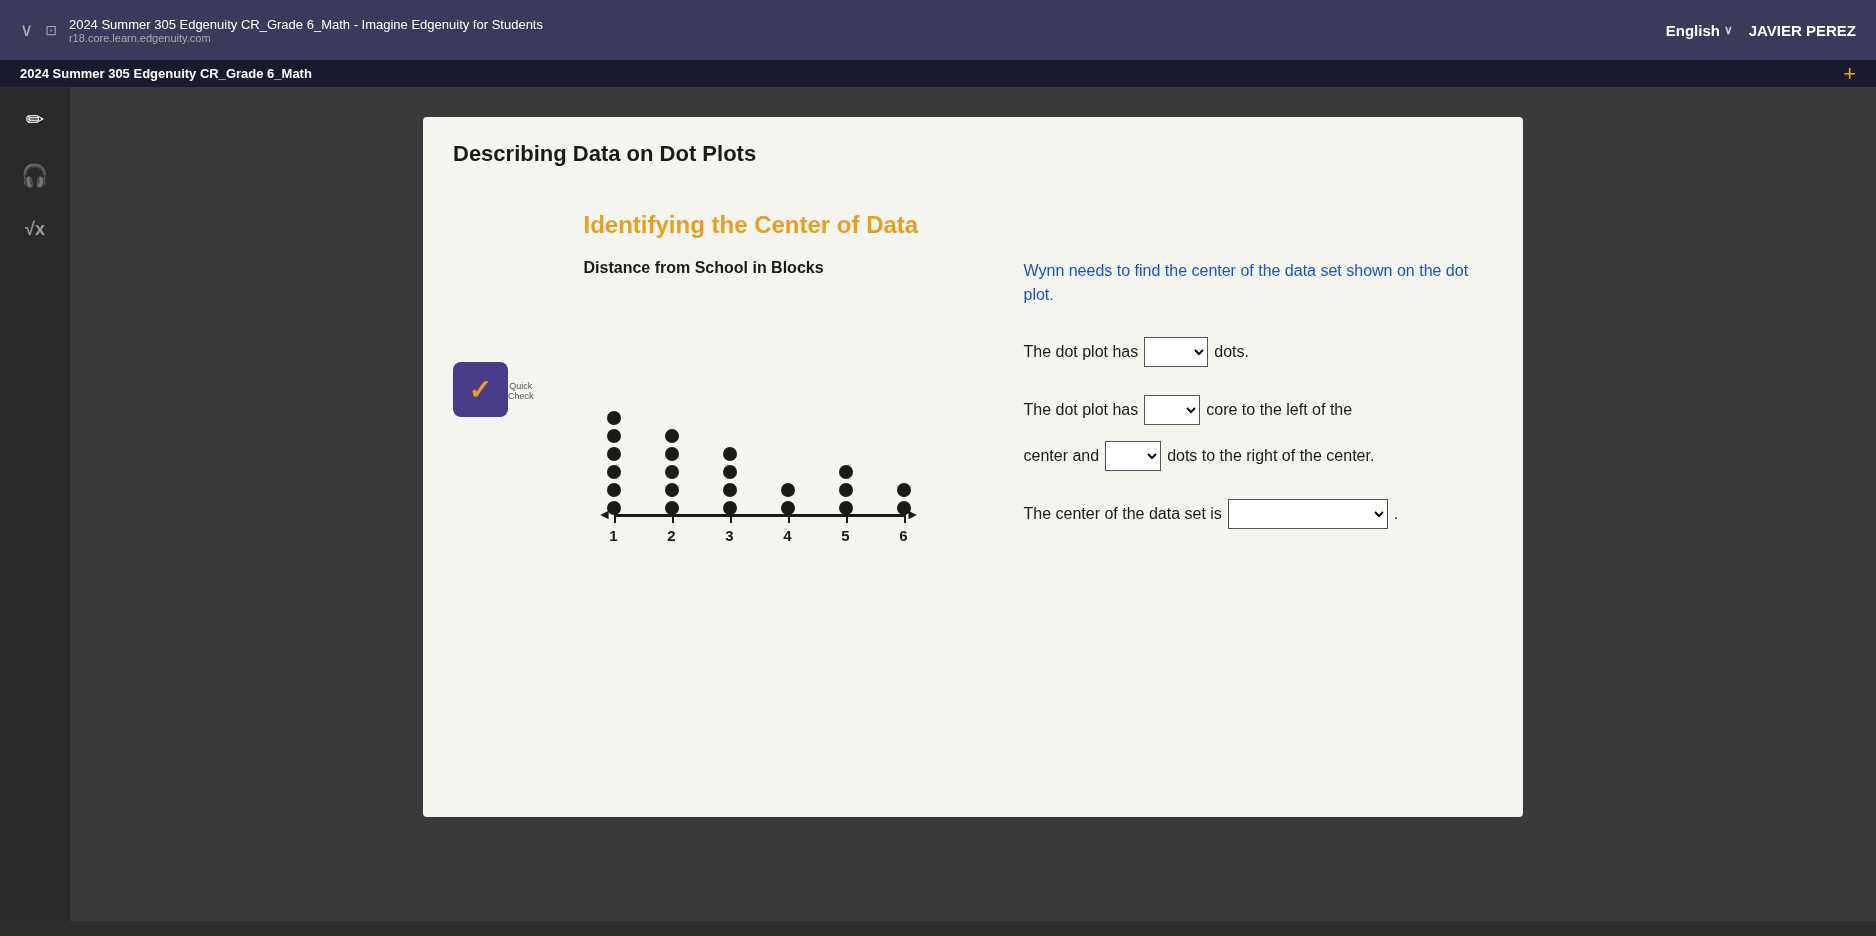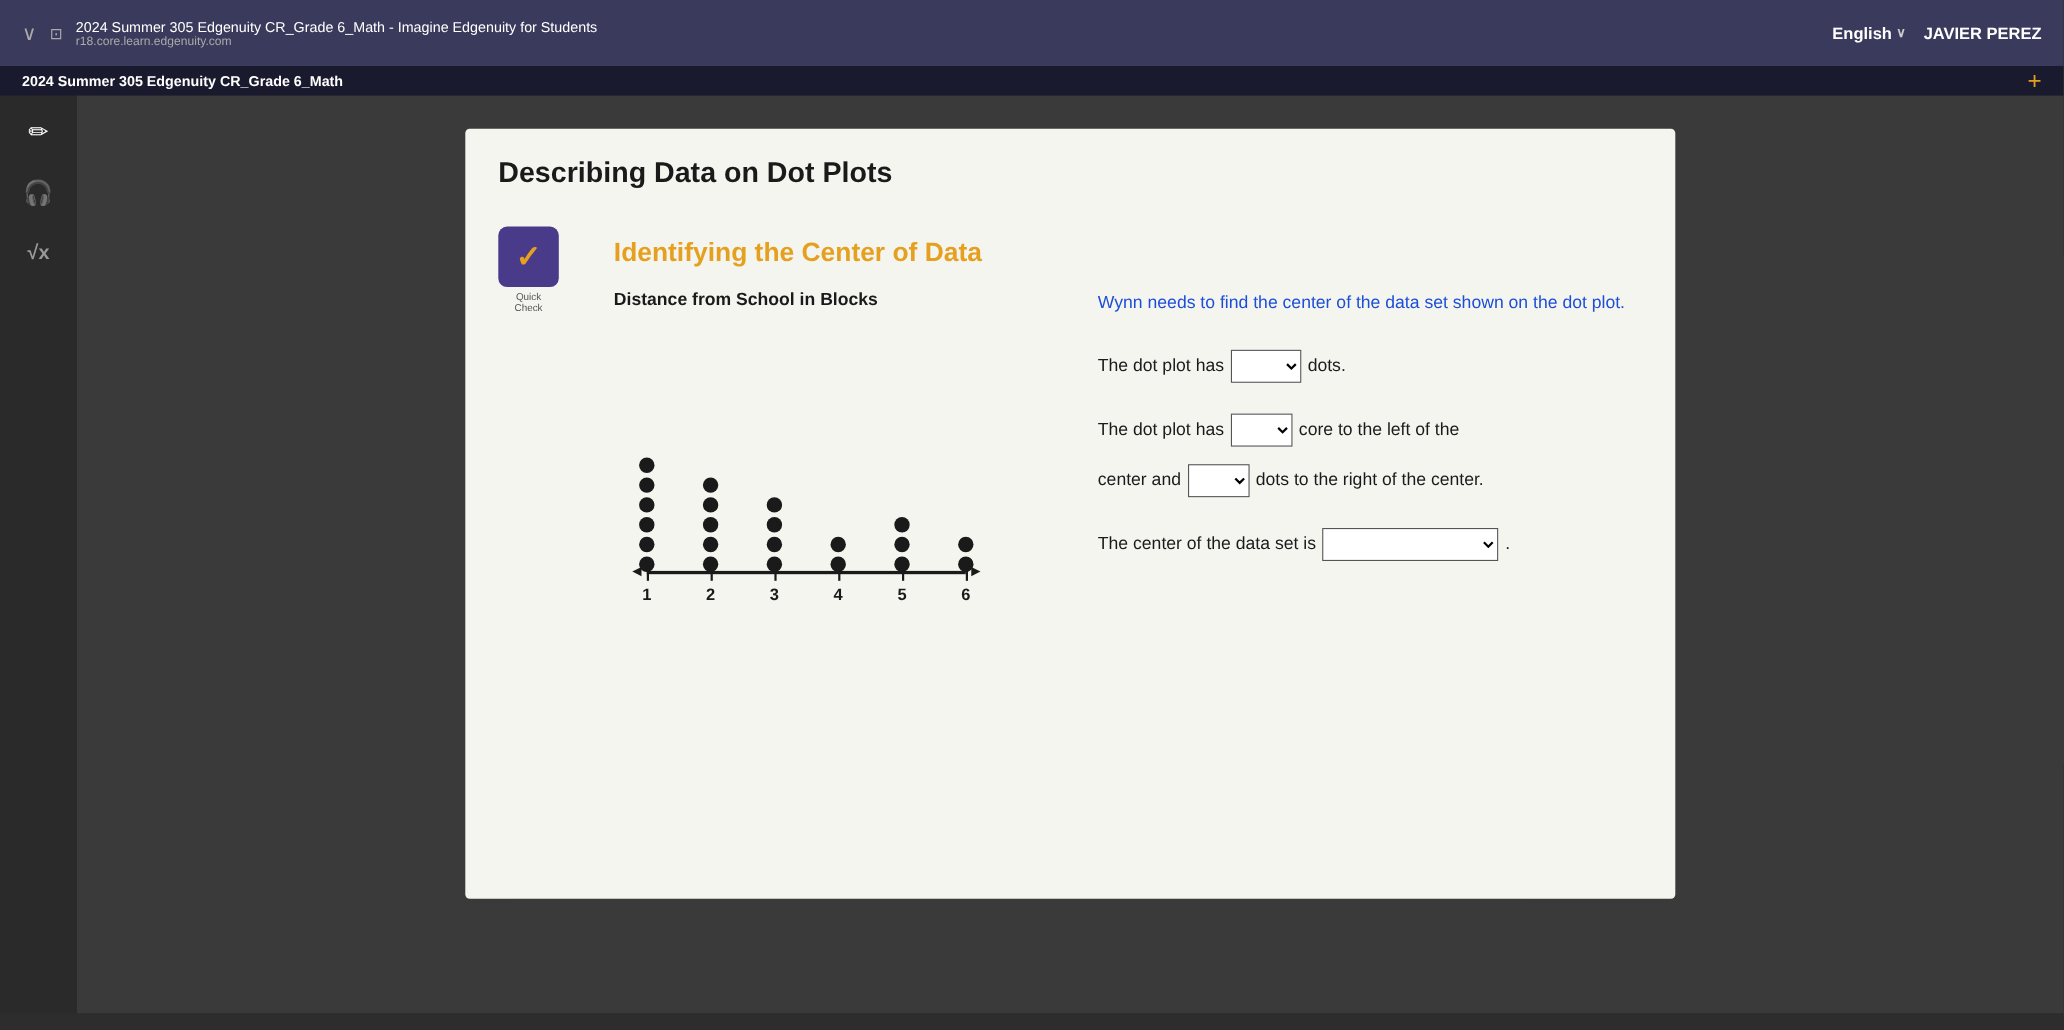--- a/index.html
+++ b/index.html
@@ -143,21 +143,21 @@
       padding: 0;
       position: relative;
       overflow: hidden;
     }
 
     
     .panel-header {
       padding: 24px 30px 16px 30px;
     }
     .panel-lesson-title {
-      font-size: 26px;
+      font-size: 22px;
       font-weight: bold;
       color: #1a1a1a;
       margin-bottom: 8px;
     }
     .panel-breadcrumb {
       display: flex;
       gap: 16px;
     }
     .breadcrumb-item {
       font-size: 14px;
@@ -171,21 +171,21 @@
     
     .panel-body {
       display: flex;
       padding: 20px 30px;
       gap: 40px;
     }
 
     
     .activity-icon-area {
       display: flex;
-      flex-direction: column;
+      flex-direction: row;
       align-items: center;
       margin-right: 10px;
       margin-top: -10px;
     }
     .quick-check-icon {
       width: 55px;
       height: 55px;
       background: #4a3a8a;
       border-radius: 8px;
       display: flex;

